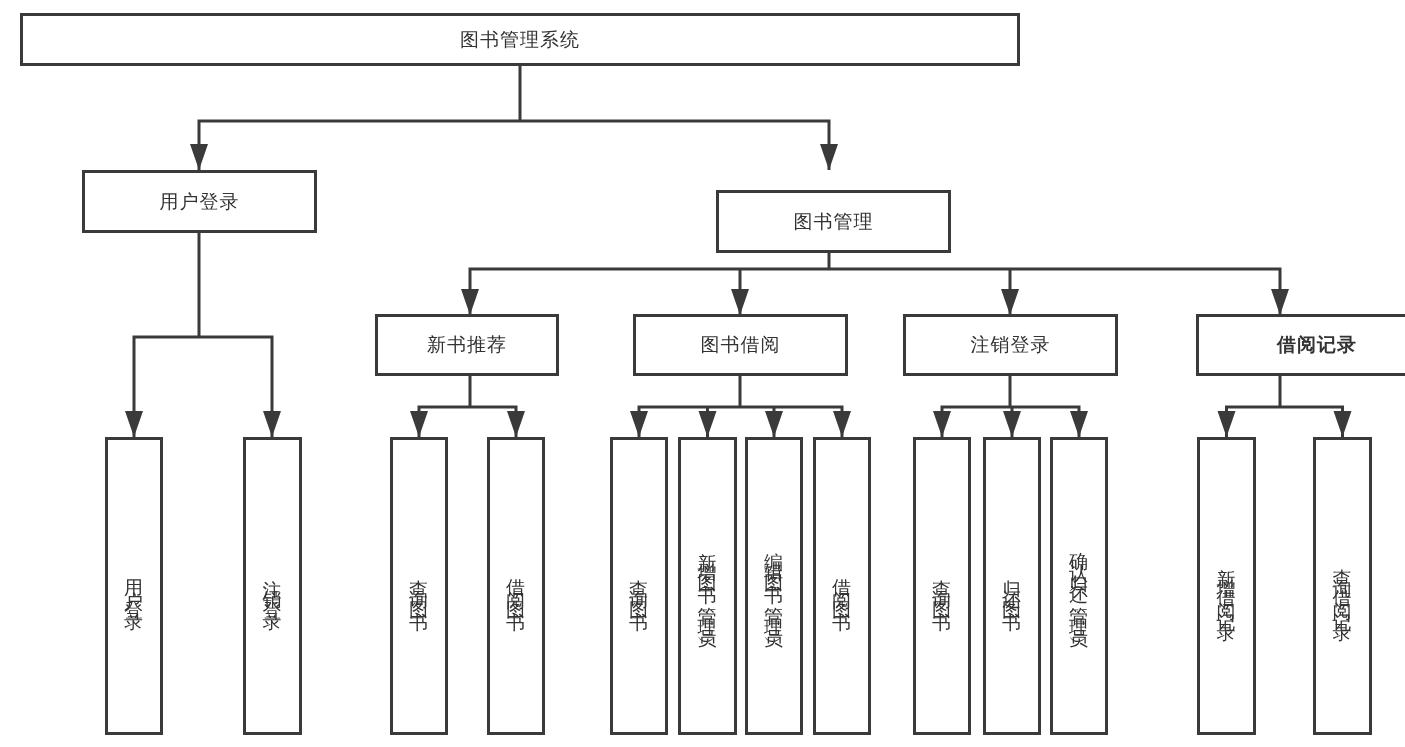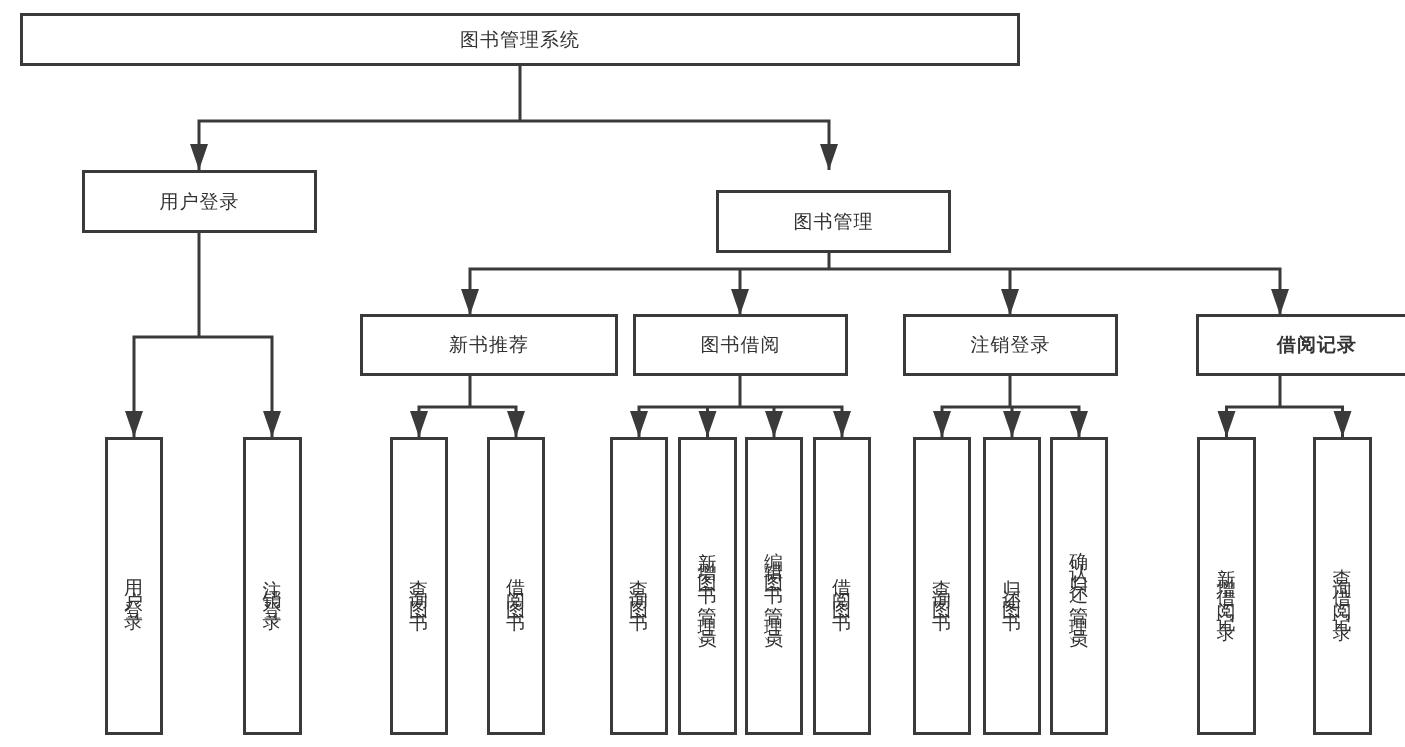--- a/index.html
+++ b/index.html
@@ -92,21 +92,21 @@
       <polygon points="1217.5,411 1235.5,411 1226.5,437"></polygon>
       <polygon points="1333.5,411 1351.5,411 1342.5,437"></polygon>
     </g>
   </svg>
 
   <div class="node" style="left:20px; top:13px; width:1000px; height:53px;">图书管理系统</div>
 
   <div class="node" style="left:82px; top:170px; width:235px; height:63px;">用户登录</div>
   <div class="node" style="left:716px; top:170px; width:235px; height:63px;margin-top:20px;">图书管理</div>
 
-  <div class="node" style="left:360px; top:314px; width:258px; height:62px;">新书推荐</div>
+  <div class="node" style="left:375px; top:314px; width:184px; height:62px;">新书推荐</div>
   <div class="node" style="left:633px; top:314px; width:215px; height:62px;">图书借阅</div>
   <div class="node" style="left:903px; top:314px; width:215px; height:62px;">注销登录</div>
   <div class="node" style="left:1196px; top:314px; width:242px; height:62px;font-weight:bold;">借阅记录</div>
 
   <div class="node vertical" style="left:105px; top:437px; width:58px; height:298px;">用户登录</div>
   <div class="node vertical" style="left:243px; top:437px; width:59px; height:298px;">注销登录</div>
 
   <div class="node vertical" style="left:390px; top:437px; width:58px; height:298px;">查询图书</div>
   <div class="node vertical" style="left:487px; top:437px; width:58px; height:298px;">借阅图书</div>
 

